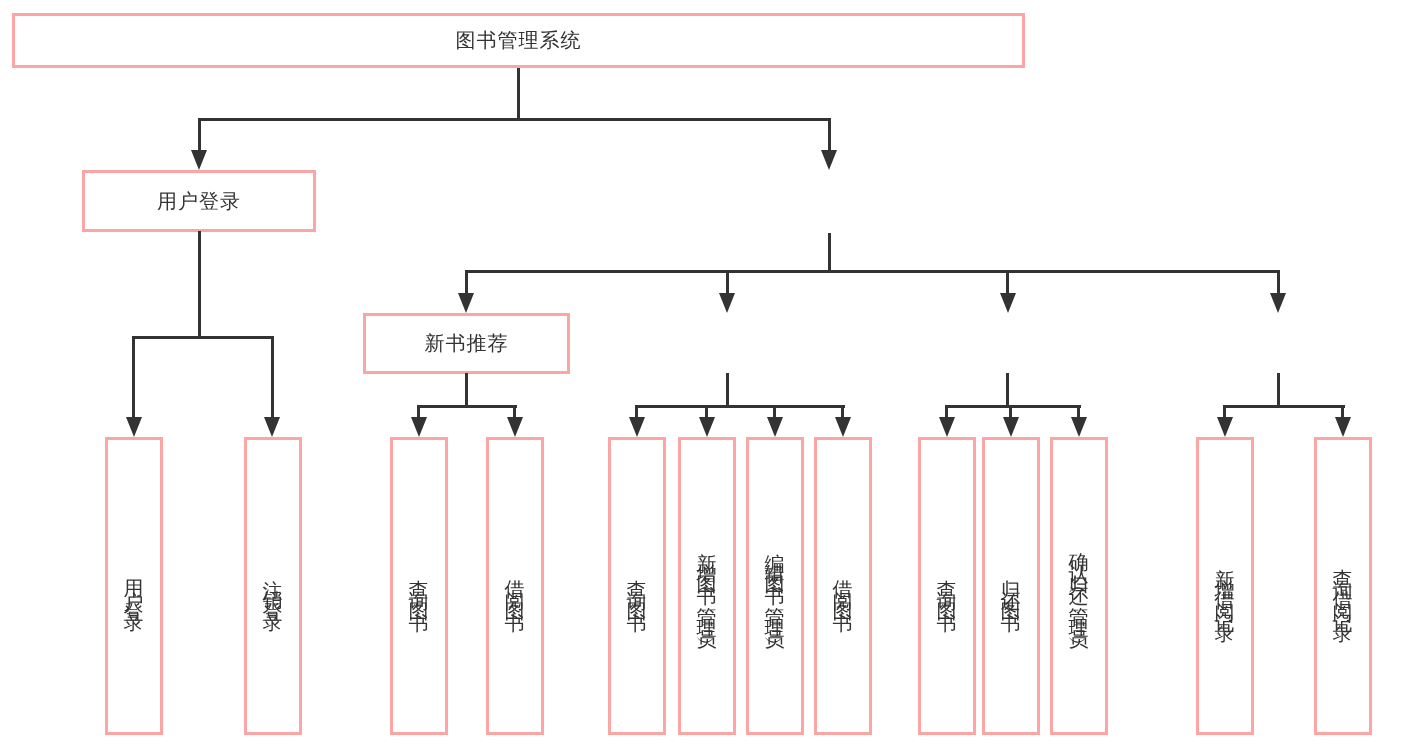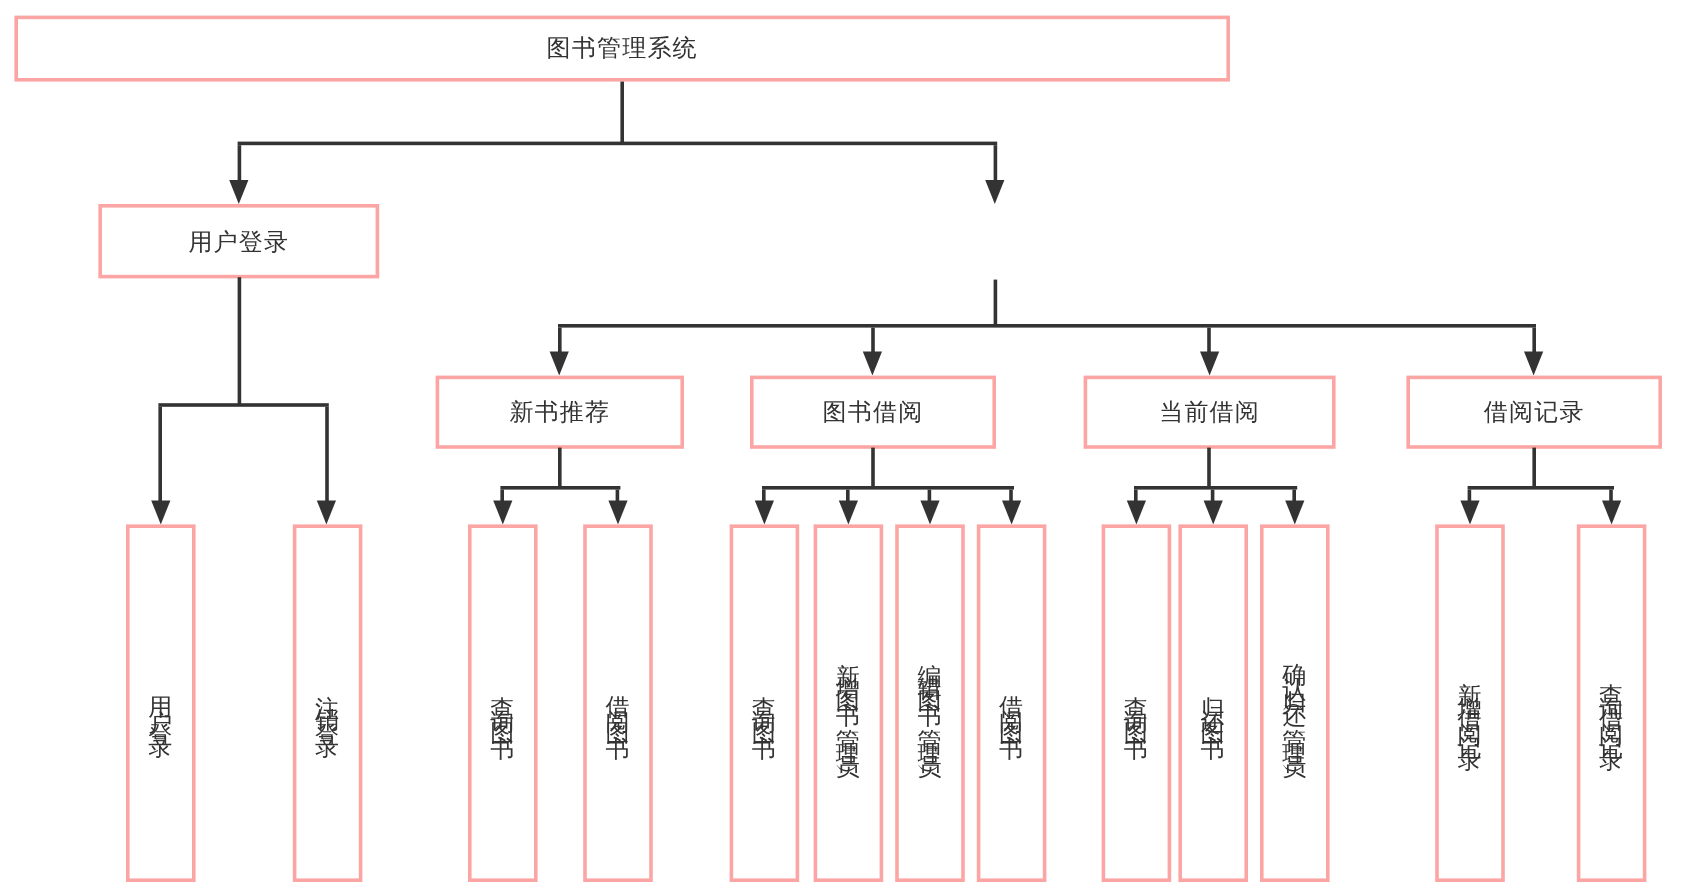--- a/index.html
+++ b/index.html
@@ -59,29 +59,20 @@
   <div class="arr" style="left:458px;top:293px;"></div>
   <div class="ln" style="left:726px;top:273px;width:3px;height:22px;"></div>
   <div class="arr" style="left:719px;top:293px;"></div>
   <div class="ln" style="left:1006px;top:273px;width:3px;height:22px;"></div>
   <div class="arr" style="left:1000px;top:293px;"></div>
   <div class="ln" style="left:1277px;top:273px;width:3px;height:22px;"></div>
   <div class="arr" style="left:1270px;top:293px;"></div>
 
   <div class="box" style="left:363px;top:313px;width:207px;height:61px;">
     <span>新书推荐</span>
-  </div>
-  <div class="box" style="left:625px;top:313px;width:205px;height:61px;">
-    <span>图书借阅</span>
-  </div>
-  <div class="box" style="left:903px;top:313px;width:210px;height:61px;">
-    <span>当前借阅</span>
-  </div>
-  <div class="box" style="left:1172px;top:313px;width:213px;height:61px;">
-    <span>借阅记录</span>
   </div>
 
   <div class="ln" style="left:465px;top:373px;width:3px;height:34px;"></div>
   <div class="ln" style="left:417px;top:405px;width:100px;height:3px;"></div>
   <div class="ln" style="left:417px;top:408px;width:3px;height:11px;"></div>
   <div class="arr" style="left:411px;top:417px;"></div>
   <div class="ln" style="left:513px;top:408px;width:3px;height:11px;"></div>
   <div class="arr" style="left:507px;top:417px;"></div>
 
   <div class="ln" style="left:726px;top:373px;width:3px;height:34px;"></div>

